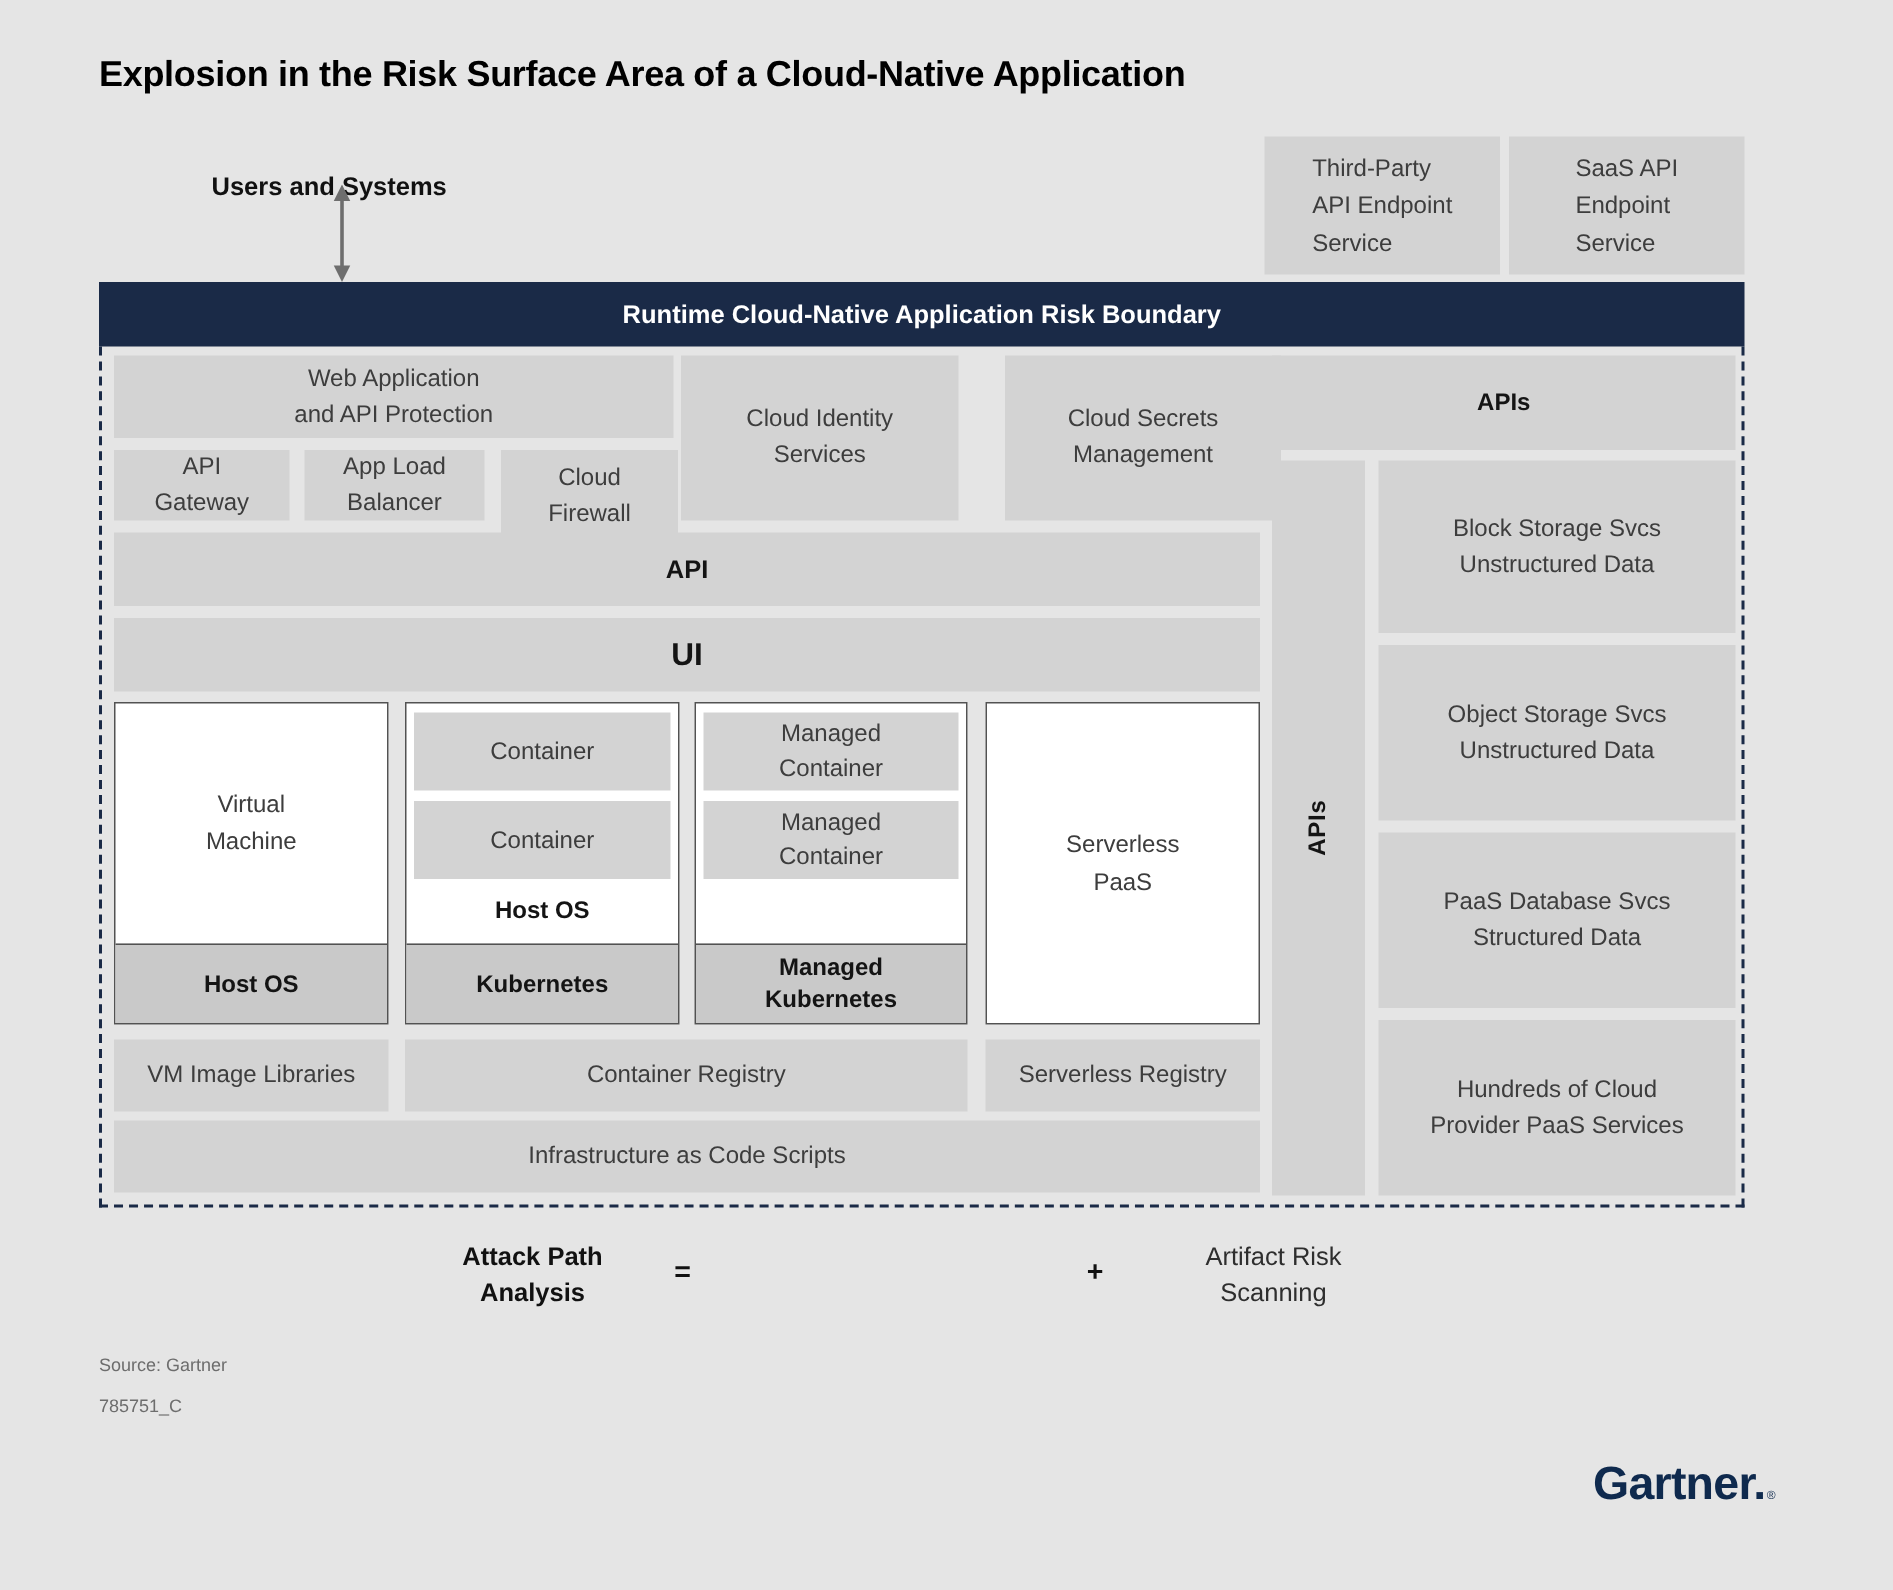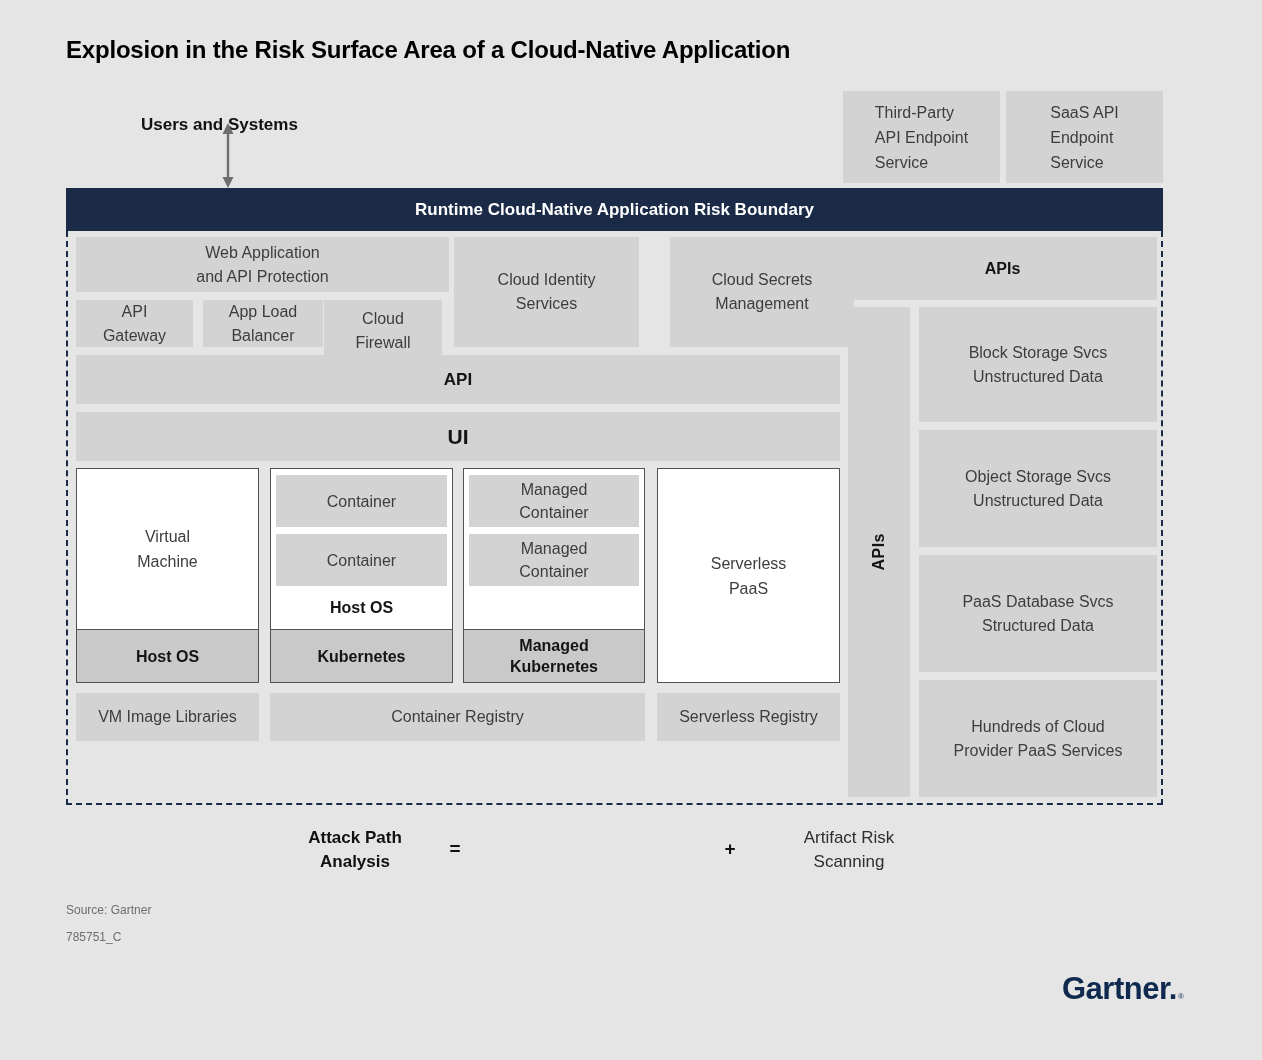--- a/index.html
+++ b/index.html
@@ -27,21 +27,21 @@
   .gbox { position: absolute; background: #d3d3d3; color: #3d3d3d; font-size: 16px; line-height: 24px;
           display: flex; align-items: center; justify-content: center; text-align: center; }
   .pre { white-space: pre-line; }
 
   .waap      { left: 8px;   top: 6px;   width: 373px; height: 55px; }
   .identity  { left: 386px; top: 6px;   width: 185px; height: 110px; }
   .secrets   { left: 586px; top: 6px;   width: 184px; height: 110px; margin-left: 16px; }
   .apis-head { left: 780px; top: 6px;   width: 309px; height: 63px; font-weight: bold; color: #141414; }
   .api-gw    { left: 8px;   top: 69px;  width: 117px; height: 47px; }
   .alb       { left: 135px; top: 69px;  width: 120px; height: 47px; }
-  .firewall  { left: 256px; top: 69px;  width: 118px; height: 61px; }
+  .firewall  { left: 266px; top: 69px;  width: 118px; height: 61px; }
   .api-bar   { left: 8px;   top: 124px; width: 764px; height: 49px; font-weight: bold; color: #141414; font-size: 17px; }
   .ui-bar    { left: 8px;   top: 181px; width: 764px; height: 49px; font-weight: bold; color: #141414; font-size: 21px; }
 
   .colbox { position: absolute; top: 237px; height: 215px; background: #fff; border: 1.5px solid #525252;
             display: flex; flex-direction: column; }
   .col-1 { left: 8px;   width: 183px; }
   .col-2 { left: 202px; width: 183px; }
   .col-3 { left: 395px; width: 182px; }
   .col-4 { left: 589px; width: 183px; }
   .col-fill { flex: 1; display: flex; align-items: center; justify-content: center; text-align: center;
@@ -156,20 +156,21 @@
 
     <div class="colbox col-4">
       <div class="col-fill pre">Serverless
 PaaS</div>
     </div>
 
     <div class="gbox reg-vm">VM Image Libraries</div>
     <div class="gbox reg-cont">Container Registry</div>
     <div class="gbox reg-serv">Serverless Registry</div>
 
+    <div class="gbox iac-bar">Infrastructure as Code Scripts</div>
 
     <div class="gbox apis-vert">
       <span class="vert-text">APIs</span>
     </div>
 
     <div class="gbox svc svc-0 pre">Block Storage Svcs
 Unstructured Data</div>
     <div class="gbox svc svc-1 pre">Object Storage Svcs
 Unstructured Data</div>
     <div class="gbox svc svc-2 pre">PaaS Database Svcs

